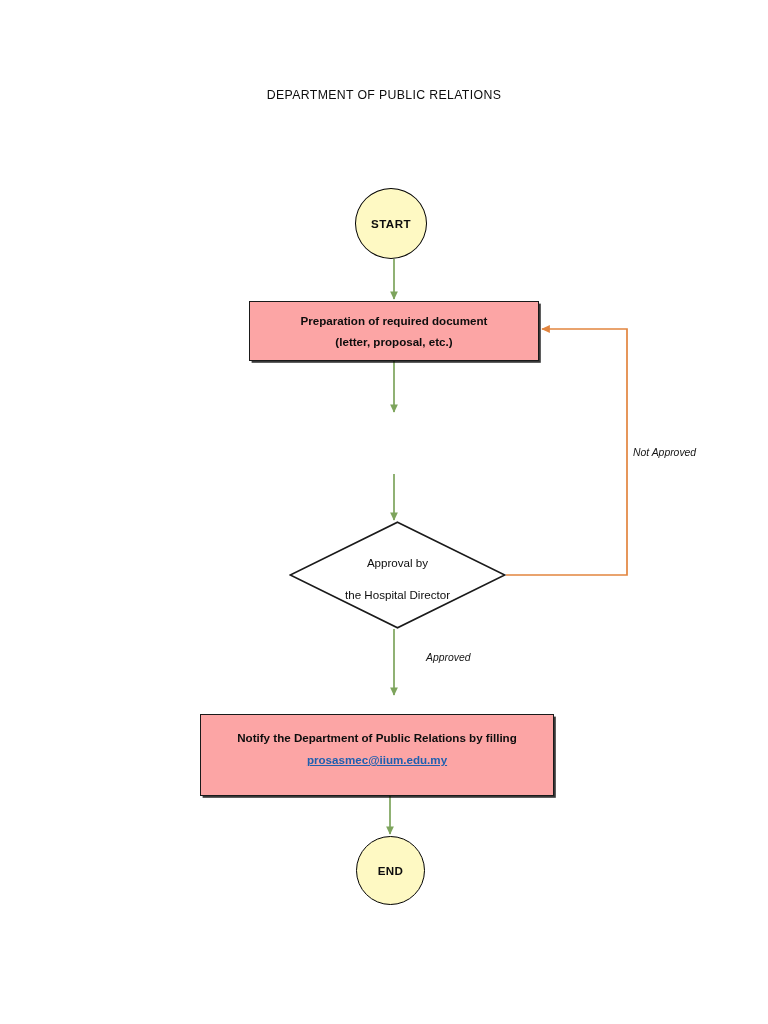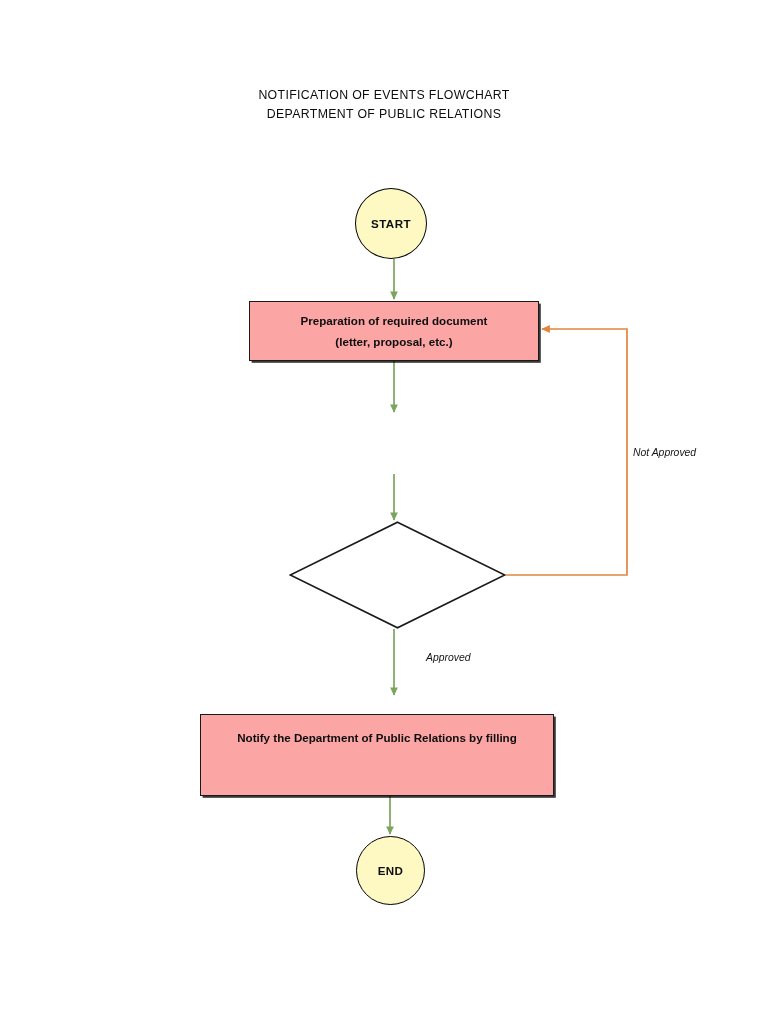--- a/index.html
+++ b/index.html
@@ -135,21 +135,20 @@
   }
   #label-not-approved { left: 633px; top: 447px; text-align: right; }
   #label-approved     { left: 426px; top: 652px; }
 </style>
 </head>
 <body>
 
 <div id="flow-root">
 
   <div class="title-block">
-    <span class="title-line">NOTIFICATION OF EVENTS FLOWCHART</span>
     <span class="title-line">DEPARTMENT OF PUBLIC RELATIONS</span>
   </div>
 
   <svg id="connectors" viewBox="0 0 768 1024">
     <defs>
       <marker id="arrow-green" viewBox="0 0 10 10" refX="8.6" refY="5" markerWidth="5.2" markerHeight="5.2" orient="auto-start-reverse">
         <path d="M 0 0.6 L 9.4 5 L 0 9.4 z" fill="#7DA45C"></path>
       </marker>
       <marker id="arrow-orange" viewBox="0 0 10 10" refX="8.6" refY="5" markerWidth="5.4" markerHeight="5.4" orient="auto-start-reverse">
         <path d="M 0 0.6 L 9.4 5 L 0 9.4 z" fill="#E2853F"></path>
@@ -178,28 +177,35 @@
       <div>Preparation of required document</div>
       <div>(letter, proposal, etc.)</div>
     </div>
   </div>
 
 
   <div id="node-decision">
     <svg class="diamond-shape" viewBox="0 0 217 108" preserveAspectRatio="none">
       <polygon points="108.5,1.2 215.8,54 108.5,106.8 1.2,54" fill="#ffffff" stroke="#1a1a1a" stroke-width="1.7"></polygon>
     </svg>
+    <div class="diamond-text">
+      <div>Approval by</div>
+      <div>the Hospital Director</div>
+    </div>
   </div>
 
   <div class="edge-label" id="label-not-approved">Not Approved</div>
   <div class="edge-label" id="label-approved">Approved</div>
 
   <div class="process-box" id="node-notify">
     <div class="box-text">
       <div>Notify the Department of Public Relations by filling</div>
+      <div>
+        <span class="email-link">prosasmec@iium.edu.my</span>
+      </div>
     </div>
   </div>
 
   <div class="terminator" id="node-end">
     <span>END</span>
   </div>
 
 </div>
 
 </body></html>

